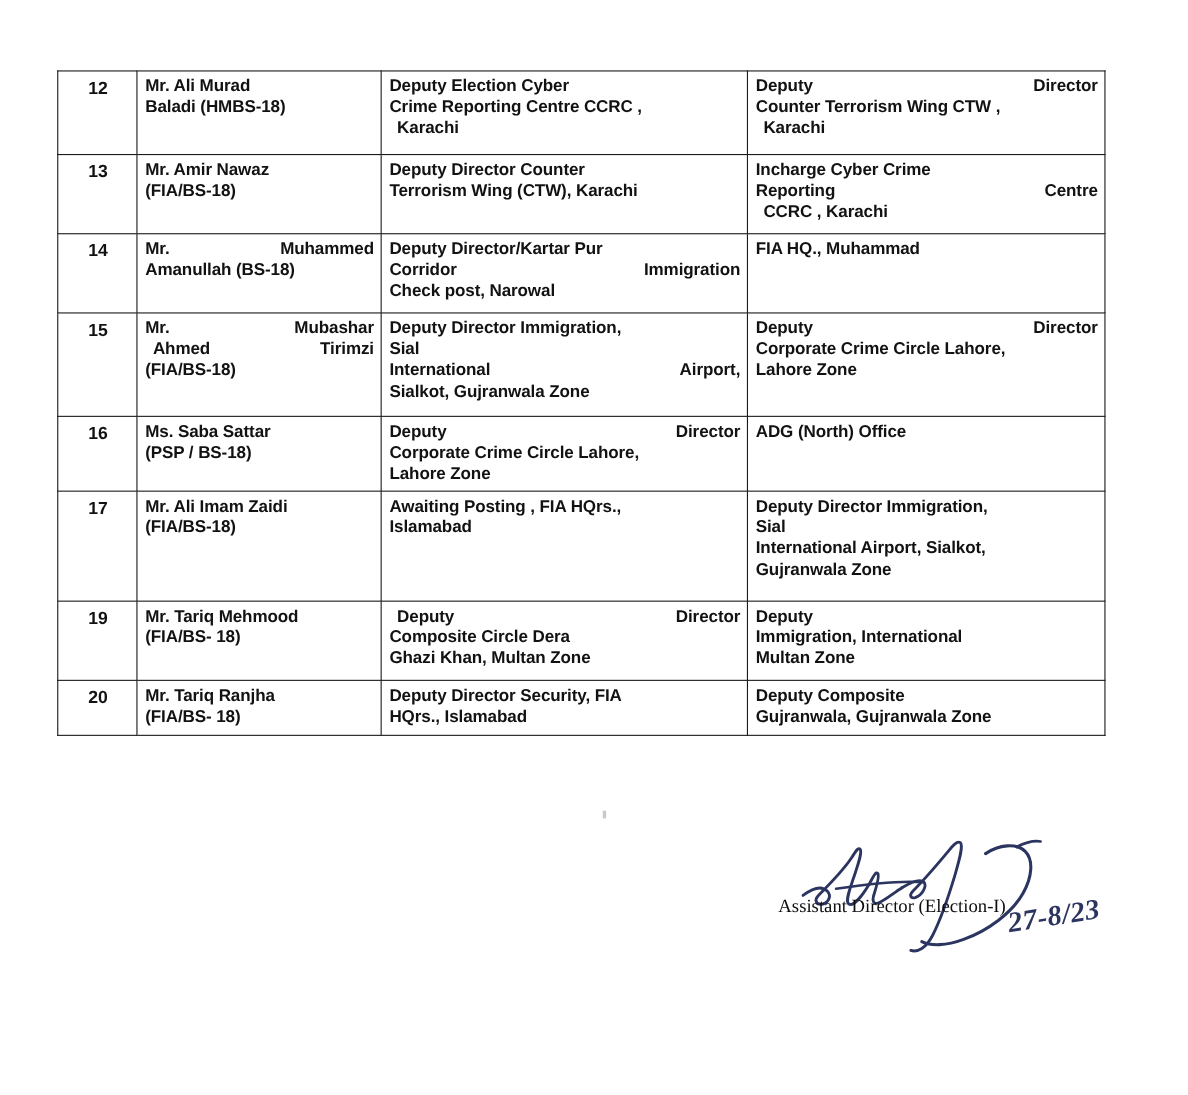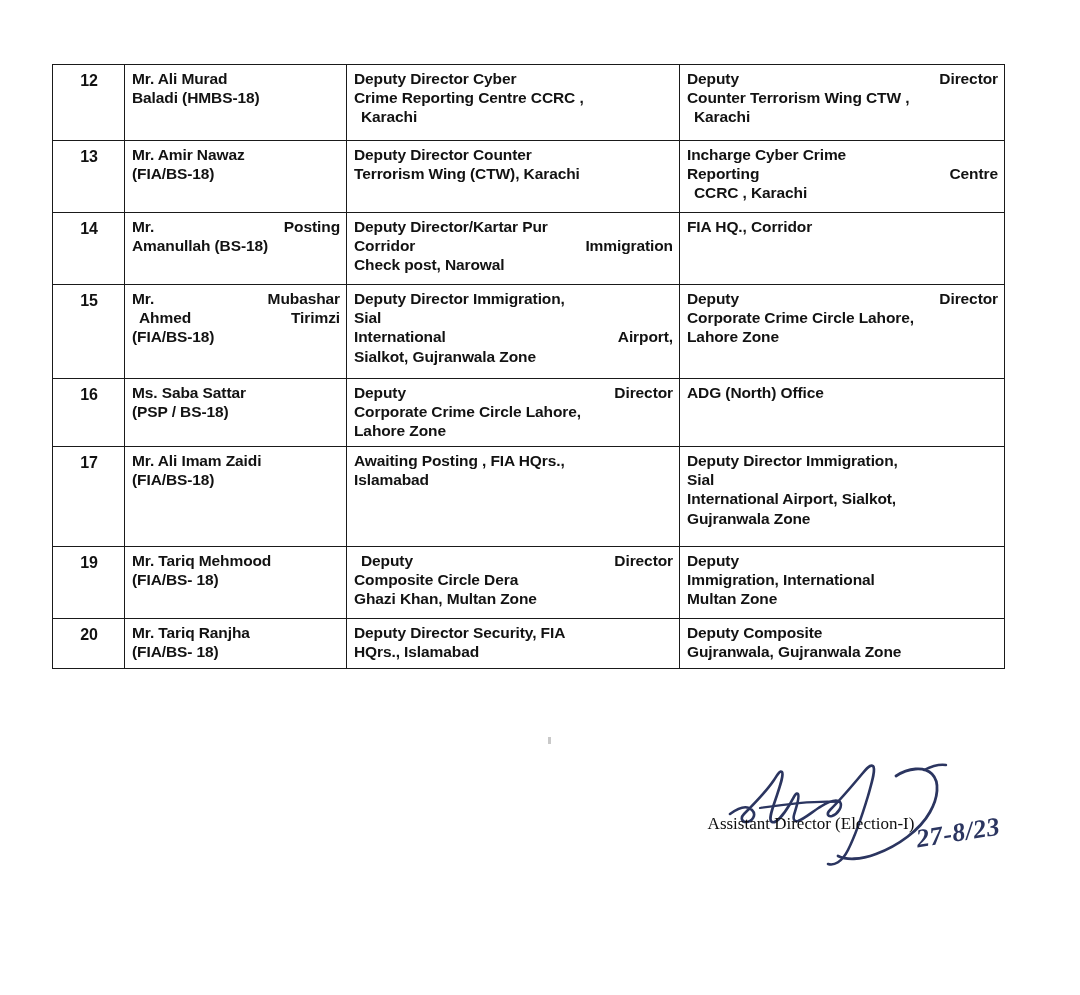--- a/index.html
+++ b/index.html
@@ -137,21 +137,21 @@
 
       <tr class="r12">
         <td class="col-sr">
           <span class="sr-num">12</span>
         </td>
         <td class="col-name">
           <span class="plain-line">Mr.  Ali Murad</span>
           <span class="plain-line">Baladi (HMBS-18)</span>
         </td>
         <td class="col-from">
-          <span class="plain-line">Deputy Director Cyber</span>
+          <span class="plain-line">Deputy Election Cyber</span>
           <span class="plain-line">Crime Reporting Centre CCRC ,</span>
           <span class="plain-line indent">Karachi</span>
         </td>
         <td class="col-to">
           <span class="just-line">Deputy                Director</span>
           <span class="plain-line">Counter Terrorism Wing CTW ,</span>
           <span class="plain-line indent">Karachi</span>
         </td>
       </tr>
 
@@ -172,30 +172,30 @@
           <span class="just-line">Reporting                Centre</span>
           <span class="plain-line indent">CCRC , Karachi</span>
         </td>
       </tr>
 
       <tr class="r14">
         <td class="col-sr">
           <span class="sr-num">14</span>
         </td>
         <td class="col-name">
-          <span class="just-line">Mr.       Posting</span>
+          <span class="just-line">Mr.       Muhammed</span>
           <span class="plain-line">Amanullah (BS-18)</span>
         </td>
         <td class="col-from">
           <span class="plain-line">Deputy Director/Kartar Pur</span>
           <span class="just-line">Corridor           Immigration</span>
           <span class="plain-line">Check post, Narowal</span>
         </td>
         <td class="col-to">
-          <span class="plain-line">FIA HQ., Corridor</span>
+          <span class="plain-line">FIA HQ., Muhammad</span>
         </td>
       </tr>
 
       <tr class="r15">
         <td class="col-sr">
           <span class="sr-num">15</span>
         </td>
         <td class="col-name">
           <span class="just-line">Mr.         Mubashar</span>
           <span class="just-line indent">Ahmed        Tirimzi</span>

